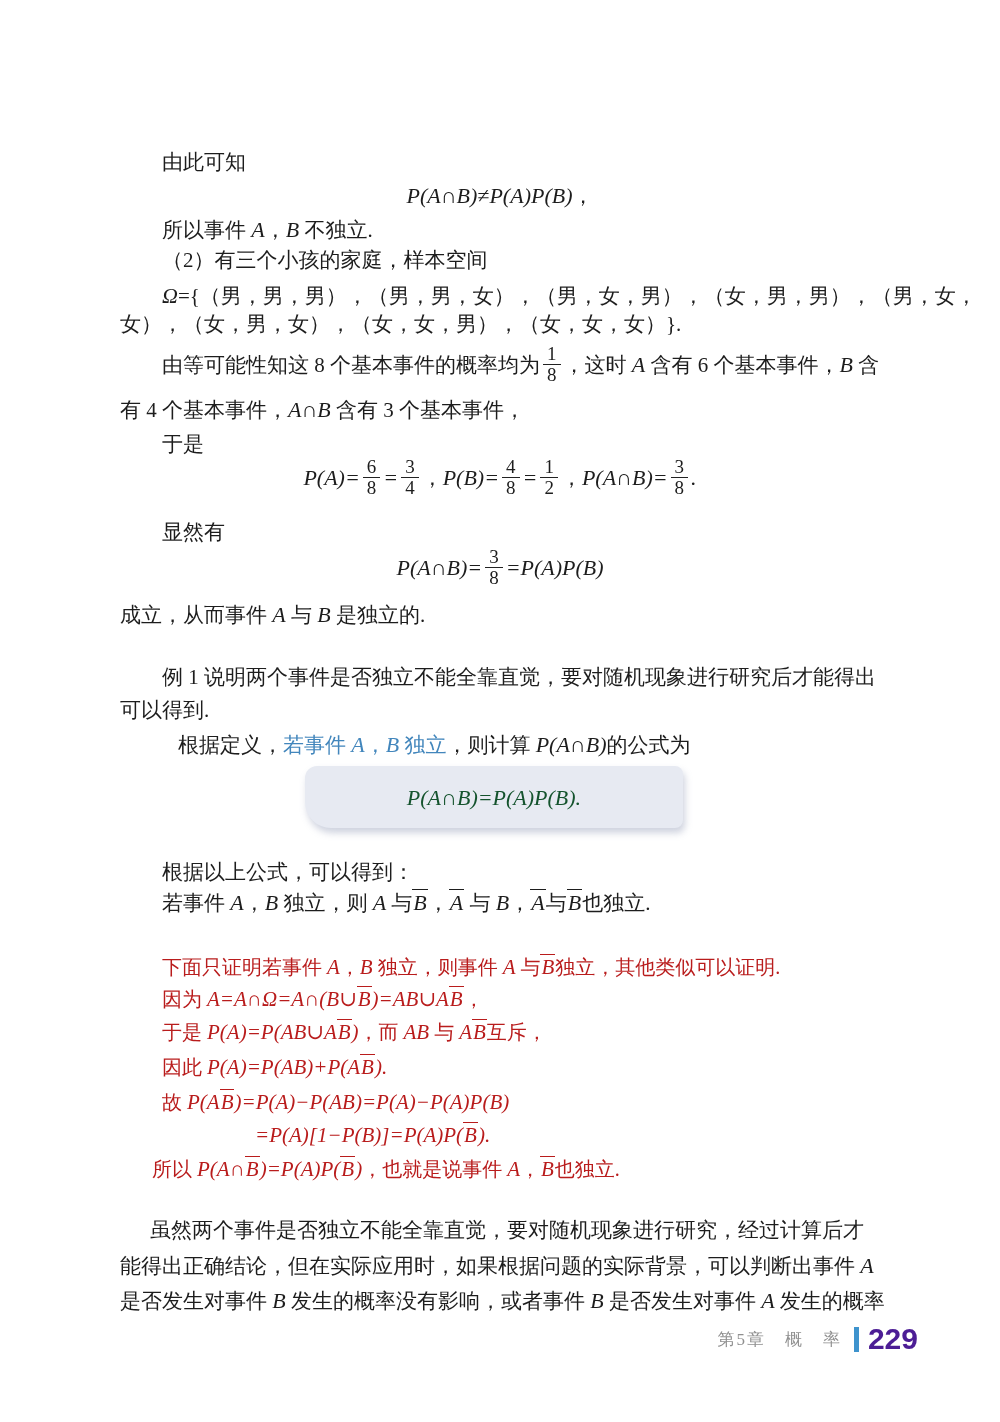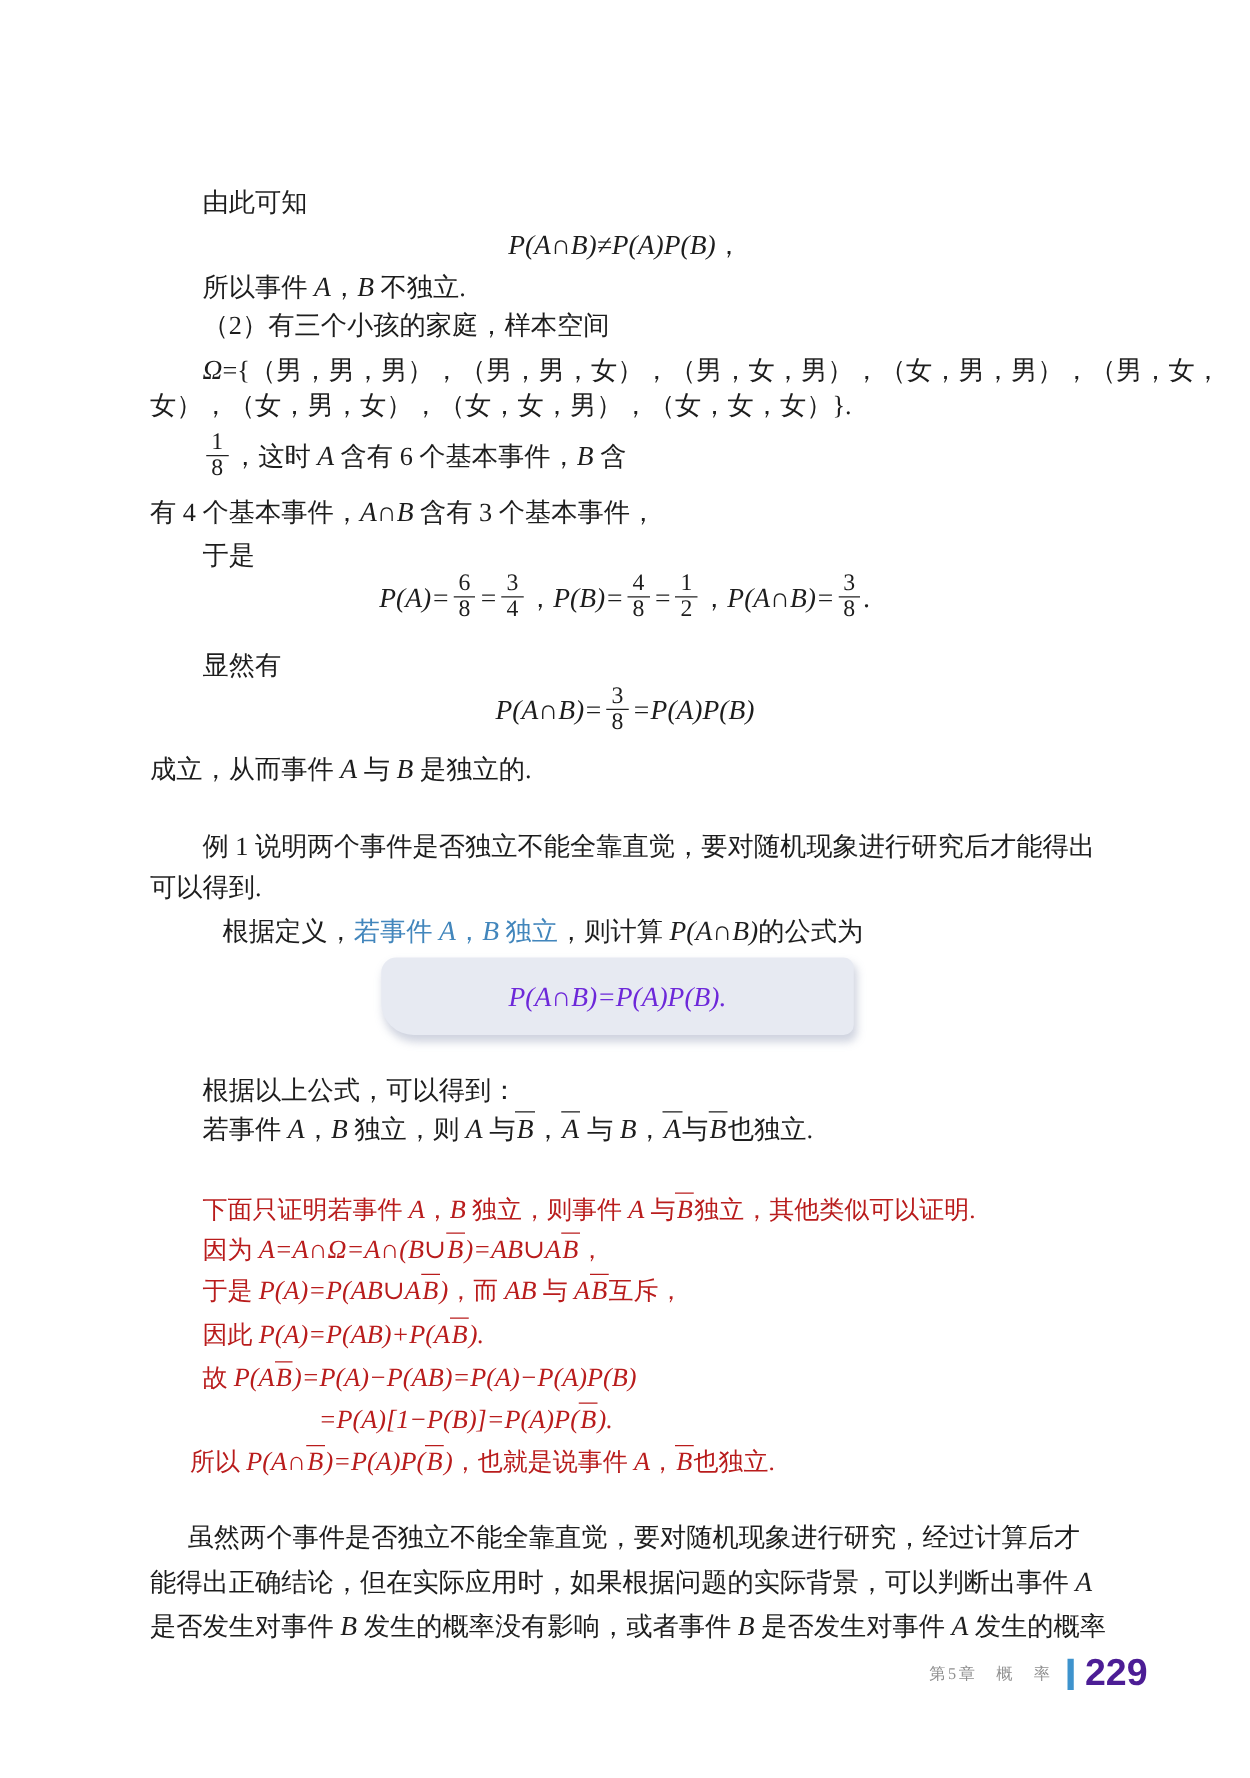--- a/index.html
+++ b/index.html
@@ -51,33 +51,33 @@
   .boxline{
     width:378px;
     height:62px;
     background:#e7eaf2;
     border-radius:12px 8px 8px 26px;
     box-shadow:2px 5px 7px rgba(130,140,170,0.38);
     display:flex;
     align-items:center;
     justify-content:center;
   }
-  .boxline .math{color:#6d28d9;}
+  .boxline .math{color:#14532d;}
   .kai{color:#b91c1c;font-size:20px;}
   .kai .math{font-size:21px;}
   .footer{
     position:absolute;
     top:1322px;
     right:70px;
     display:flex;
     align-items:center;
   }
   .footer-chapter{
     color:#8f8f8f;
-    font-size:13px;
+    font-size:17px;
     font-family:"Liberation Serif","DejaVu Serif",serif;
     letter-spacing:2px;
   }
   .footer-bar{
     width:5px;height:25px;
     background:#3e93cd;
     margin:0 9px 0 12px;
   }
   .footer-page{
     color:#4c1d95;
@@ -90,21 +90,21 @@
 <body>
 
 <div class="page">
   <div id="doc">
       <div class="line" style="left: 162px; top: 145px;"><span class="cn">由此可知</span></div>
       <div class="line disp" style="left: 120px; top: 178px;"><span class="math">P(A∩B)≠P(A)P(B)</span><span class="cn">，</span></div>
       <div class="line" style="left: 162px; top: 212px;"><span class="cn">所以事件 </span><span class="math">A</span><span class="cn">，</span><span class="math">B</span><span class="cn"> 不独立.</span></div>
       <div class="line" style="left: 162px; top: 243px;"><span class="cn">（2）有三个小孩的家庭，样本空间</span></div>
       <div class="line" style="left: 162px; top: 278px;"><span class="math">Ω</span><span class="cn">={（男，男，男），（男，男，女），（男，女，男），（女，男，男），（男，女，</span></div>
       <div class="line" style="left: 120px; top: 307px;"><span class="cn">女），（女，男，女），（女，女，男），（女，女，女）}.</span></div>
-      <div class="line" style="left: 162px; top: 347px;"><span class="frac"><span class="num">1</span><span class="den">8</span></span><span class="cn">，这时 </span><span class="math">A</span><span class="cn"> 含有 6 个基本事件，</span><span class="math">B</span><span class="cn"> 含</span></div>
+      <div class="line" style="left: 162px; top: 347px;"><span class="cn">由等可能性知这 8 个基本事件的概率均为</span><span class="frac"><span class="num">1</span><span class="den">8</span></span><span class="cn">，这时 </span><span class="math">A</span><span class="cn"> 含有 6 个基本事件，</span><span class="math">B</span><span class="cn"> 含</span></div>
       <div class="line" style="left: 120px; top: 392px;"><span class="cn">有 4 个基本事件，</span><span class="math">A∩B</span><span class="cn"> 含有 3 个基本事件，</span></div>
       <div class="line" style="left: 162px; top: 427px;"><span class="cn">于是</span></div>
       <div class="line disp" style="left: 120px; top: 460px;"><span class="math">P(A)=</span><span class="frac"><span class="num">6</span><span class="den">8</span></span><span class="math">=</span><span class="frac"><span class="num">3</span><span class="den">4</span></span><span class="cn">，</span><span class="math">P(B)=</span><span class="frac"><span class="num">4</span><span class="den">8</span></span><span class="math">=</span><span class="frac"><span class="num">1</span><span class="den">2</span></span><span class="cn">，</span><span class="math">P(A∩B)=</span><span class="frac"><span class="num">3</span><span class="den">8</span></span><span class="math">.</span></div>
       <div class="line" style="left: 162px; top: 515px;"><span class="cn">显然有</span></div>
       <div class="line disp" style="left: 120px; top: 550px;"><span class="math">P(A∩B)=</span><span class="frac"><span class="num">3</span><span class="den">8</span></span><span class="math">=P(A)P(B)</span></div>
       <div class="line" style="left: 120px; top: 597px;"><span class="cn">成立，从而事件 </span><span class="math">A</span><span class="cn"> 与 </span><span class="math">B</span><span class="cn"> 是独立的.</span></div>
       <div class="line" style="left: 162px; top: 660px;"><span class="cn">例 1 说明两个事件是否独立不能全靠直觉，要对随机现象进行研究后才能得出</span></div>
       <div class="line" style="left: 120px; top: 693px;"><span class="cn">可以得到.</span></div>
       <div class="line" style="left: 178px; top: 727px;"><span class="cn">根据定义，</span><span class="cn blue">若事件 </span><span class="math blue">A</span><span class="cn blue">，</span><span class="math blue">B</span><span class="cn blue"> 独立</span><span class="cn">，则计算 </span><span class="math">P(A∩B)</span><span class="cn">的公式为</span></div>
       <div class="line boxline" style="left: 305px; top: 766px;">

